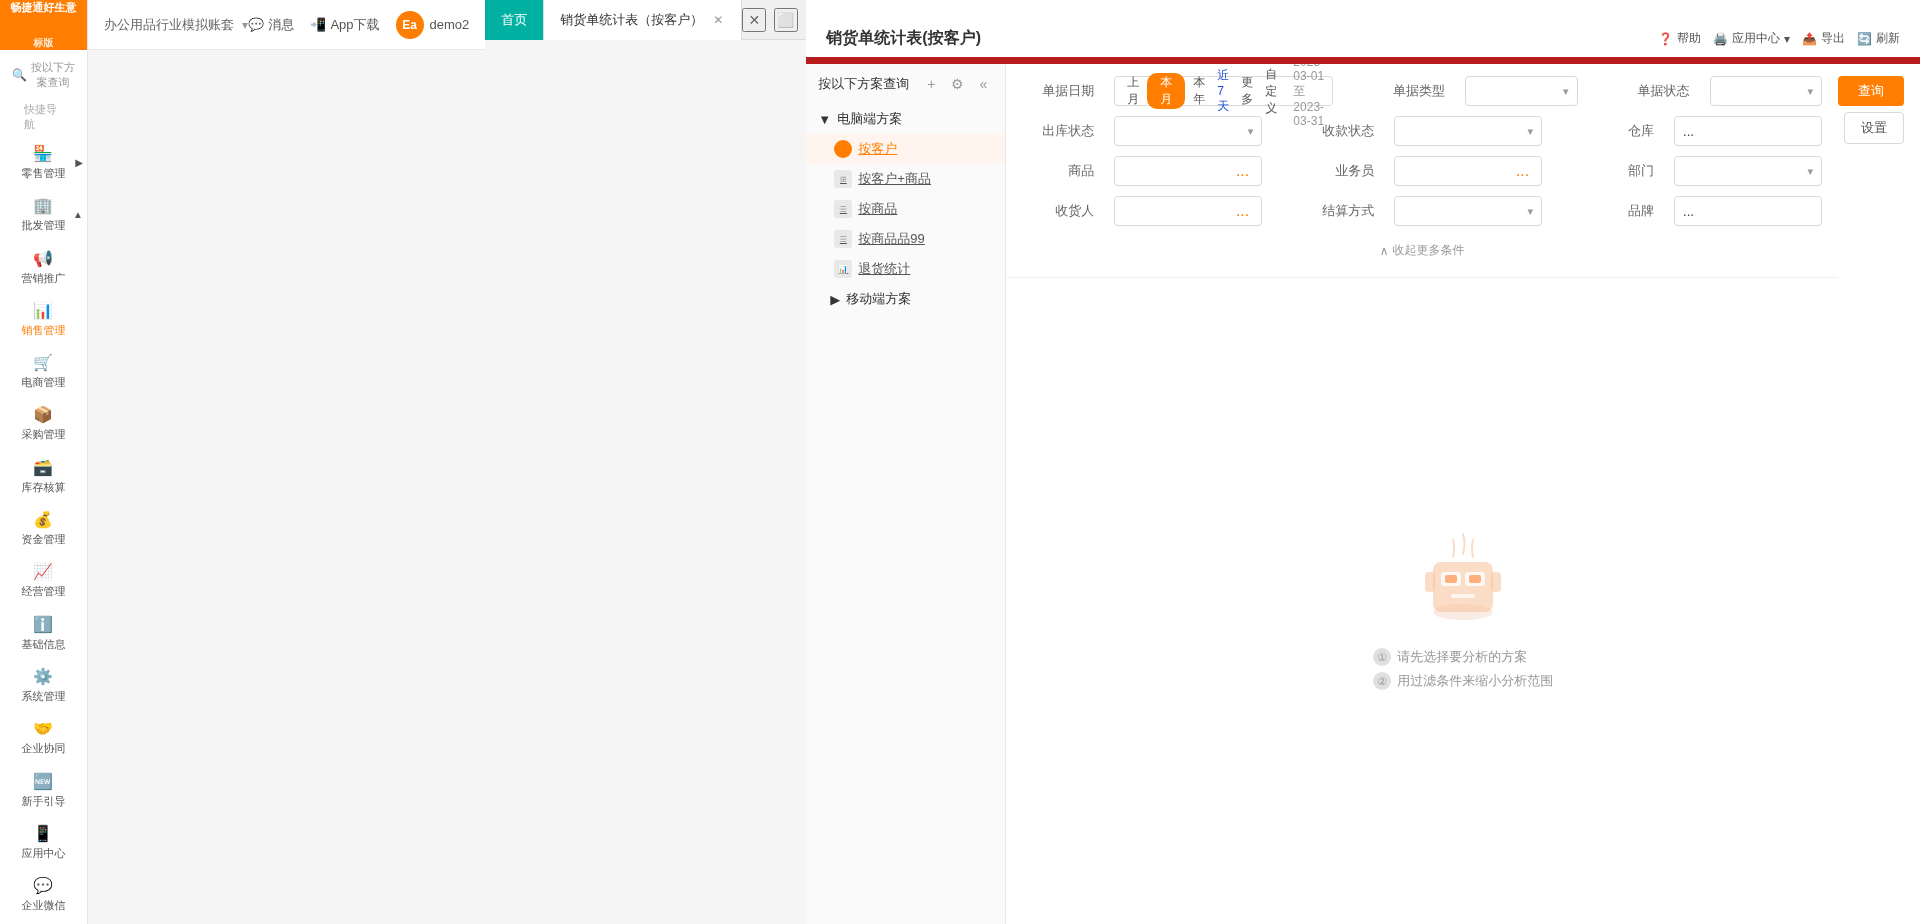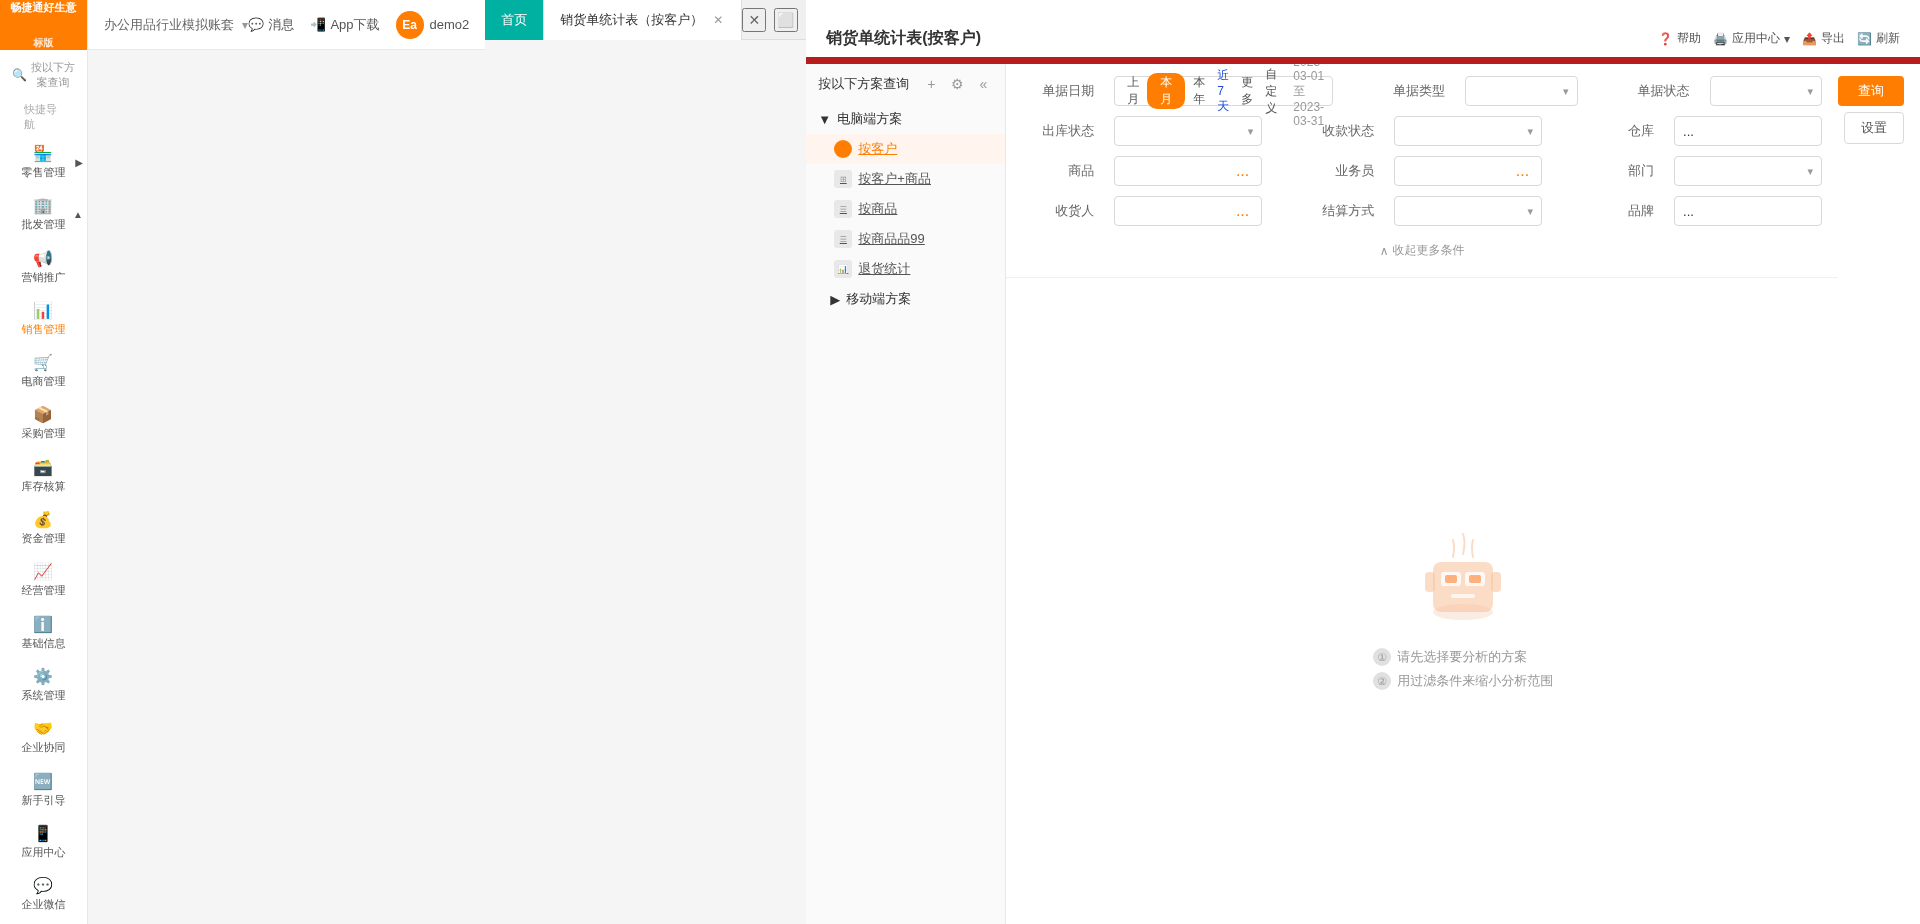--- a/index.html
+++ b/index.html
@@ -6,21 +6,21 @@
     body { font-family: 'Microsoft YaHei', Arial, sans-serif; font-size: 13px; background: #f5f5f5; color: #333; display: flex; height: 924px; overflow: hidden; }
 
     
     .sidebar { width: 88px; background: #fff; display: flex; flex-direction: column; border-right: 1px solid #e8e8e8; flex-shrink: 0; }
     .sidebar-logo { height: 50px; background: #ff7d00; display: flex; align-items: center; justify-content: center; flex-direction: column; padding: 4px; gap: 23px; }
     .sidebar-logo-text { color: #fff; font-size: 11px; font-weight: bold; line-height: 1.2; text-align: center; }
     .sidebar-search-btn { width: 100%; background: none; border: none; color: #666; font-size: 12px; cursor: pointer; display: flex; align-items: center; gap: 4px; padding: 4px; }
     .sidebar-item { display: flex; flex-direction: column; align-items: center; padding: 8px 4px; cursor: pointer; color: #555; font-size: 12px; gap: 3px; position: relative; }
     .sidebar-item.active { color: #ff7d00; }
     .sidebar-item .item-icon { font-size: 16px; }
-    .sidebar-item .item-label { font-size: 11px; text-align: left; line-height: 1.3; font-family: Liberation Mono, monospace; }
+    .sidebar-item .item-label { font-size: 11px; text-align: left; line-height: 1.3; }
     .sidebar-item .arrow { font-size: 10px; position: absolute; right: 4px; top: 50%; transform: translateY(-50%); }
 
     
     .main { flex: 1; display: flex; flex-direction: row; overflow: hidden; }
 
     
     .top-header { height: 50px; background: #fff; display: flex; align-items: center; justify-content: space-between; padding: 0 16px; border-bottom: 1px solid #e8e8e8; flex-shrink: 0; }
     .header-left { display: flex; align-items: center; gap: 8px; }
     .header-title { font-size: 13px; color: #666; }
     .header-dropdown { font-size: 12px; color: #999; cursor: pointer; }

